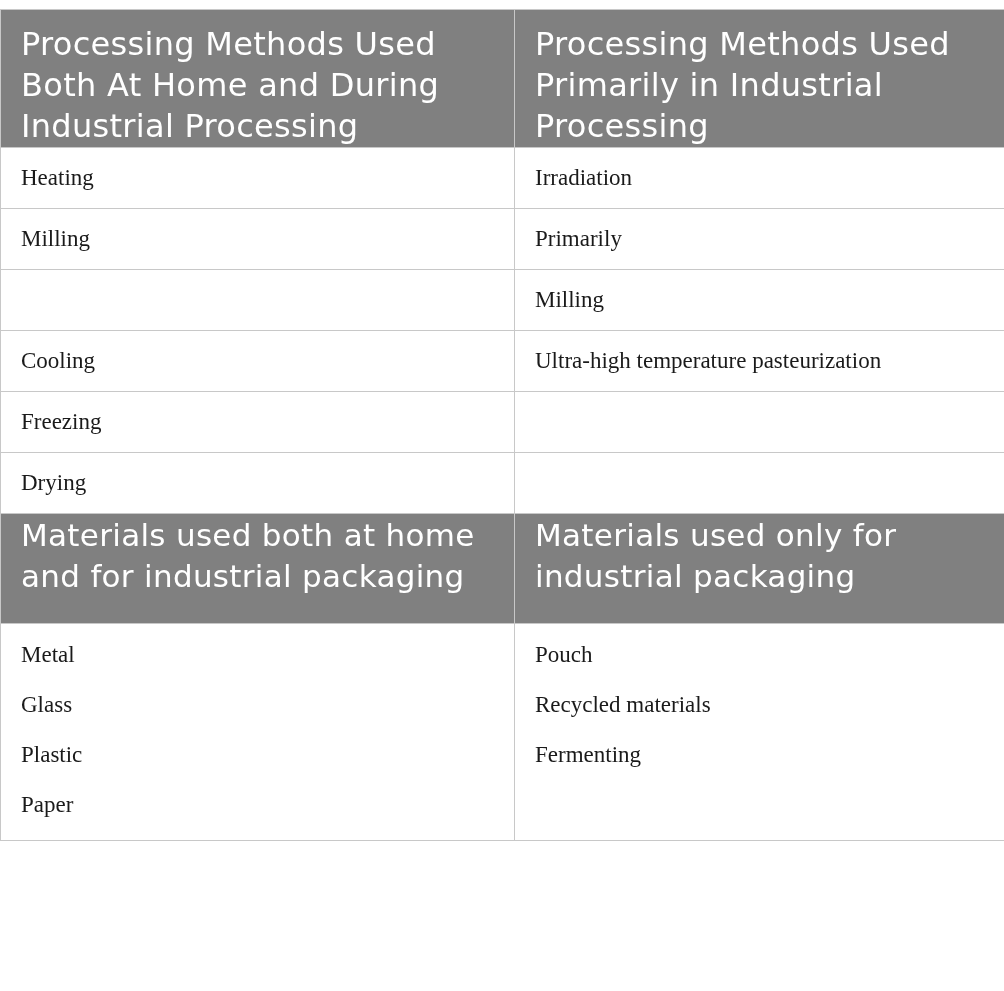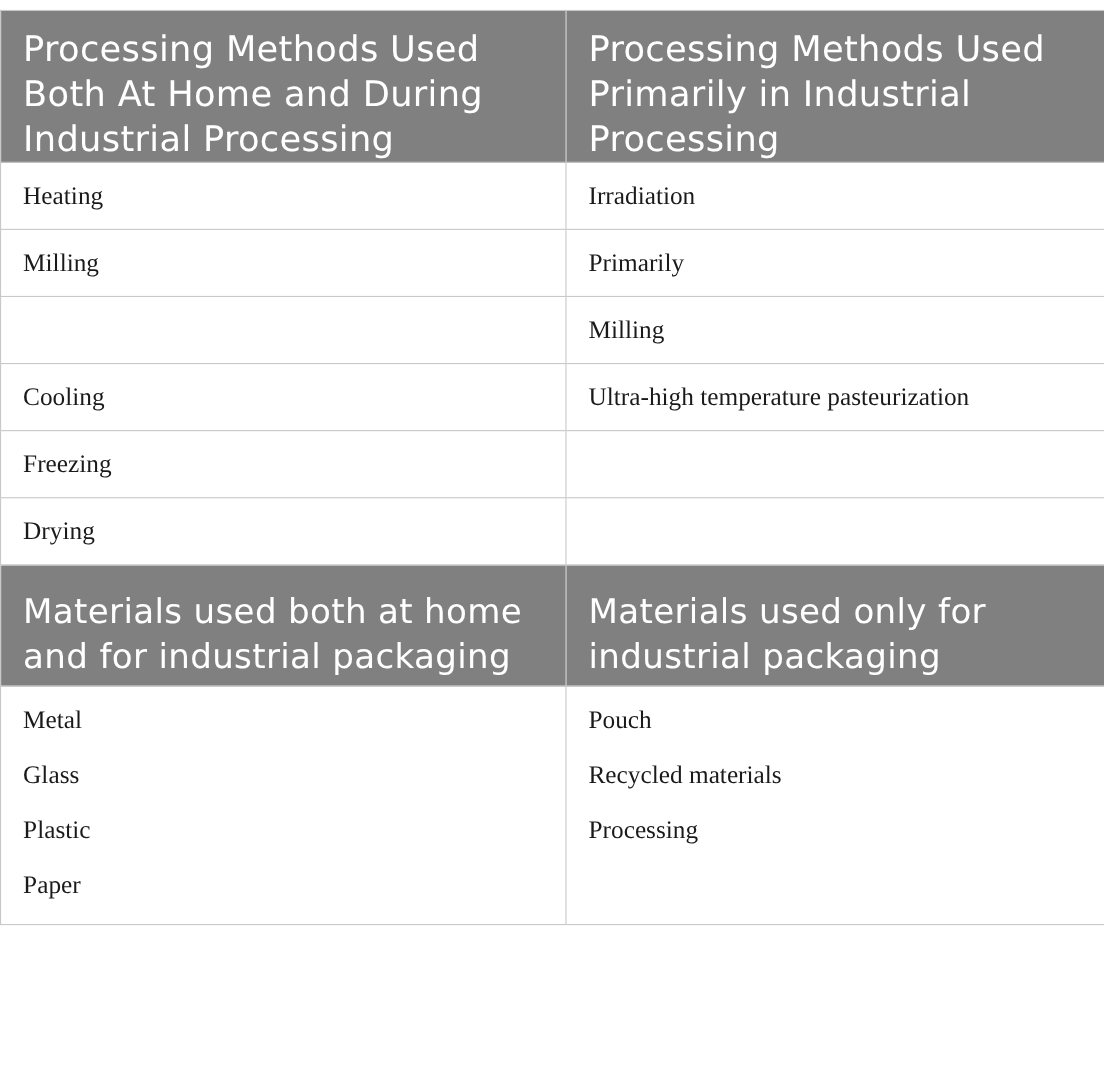--- a/index.html
+++ b/index.html
@@ -2,21 +2,21 @@
 <html><head>
 <meta charset="utf-8">
 <style>
   html,body{margin:0;padding:0;background:#fff;}
   body{width:1004px;height:991px;position:relative;overflow:hidden;}
   table{position:absolute;left:0;top:9px;width:1004px;border-collapse:collapse;table-layout:fixed;}
   col.c1{width:514px;} col.c2{width:490px;}
   th{background:#808080;color:#fff;font-family:"DejaVu Sans",sans-serif;font-weight:normal;text-align:left;vertical-align:top;
      border:1px solid #c8c8c8;padding:0 20px 0 20px;font-size:32px;line-height:41px;letter-spacing:0.3px;}
   th.h1{height:121px;padding-top:14px;box-sizing:border-box;}
-  th.h2{height:110px;padding-top:22px;box-sizing:border-box;font-size:31px;}
+  th.h2{height:110px;padding-top:1px;box-sizing:border-box;font-size:31px;}
   td{font-family:Liberation Serif, serif;font-size:23px;color:#1a1a1a;border:1px solid #c8c8c8;padding:0 20px;height:61px;box-sizing:border-box;vertical-align:middle;}
   td.list{vertical-align:top;padding-top:16px;height:211px;}
   td.list div{height:50px;line-height:30px;}
 </style>
 </head>
 <body>
 
 <table>
   <colgroup>
       <col class="c1">
@@ -58,17 +58,17 @@
   <tr>
     <td class="list">
       <div>Metal</div>
       <div>Glass</div>
       <div>Plastic</div>
       <div>Paper</div>
     </td>
     <td class="list">
       <div>Pouch</div>
       <div>Recycled materials</div>
-      <div>Processing</div>
+      <div>Fermenting</div>
     </td>
   </tr>
 </tbody>
   </table>
 
 </body></html>

